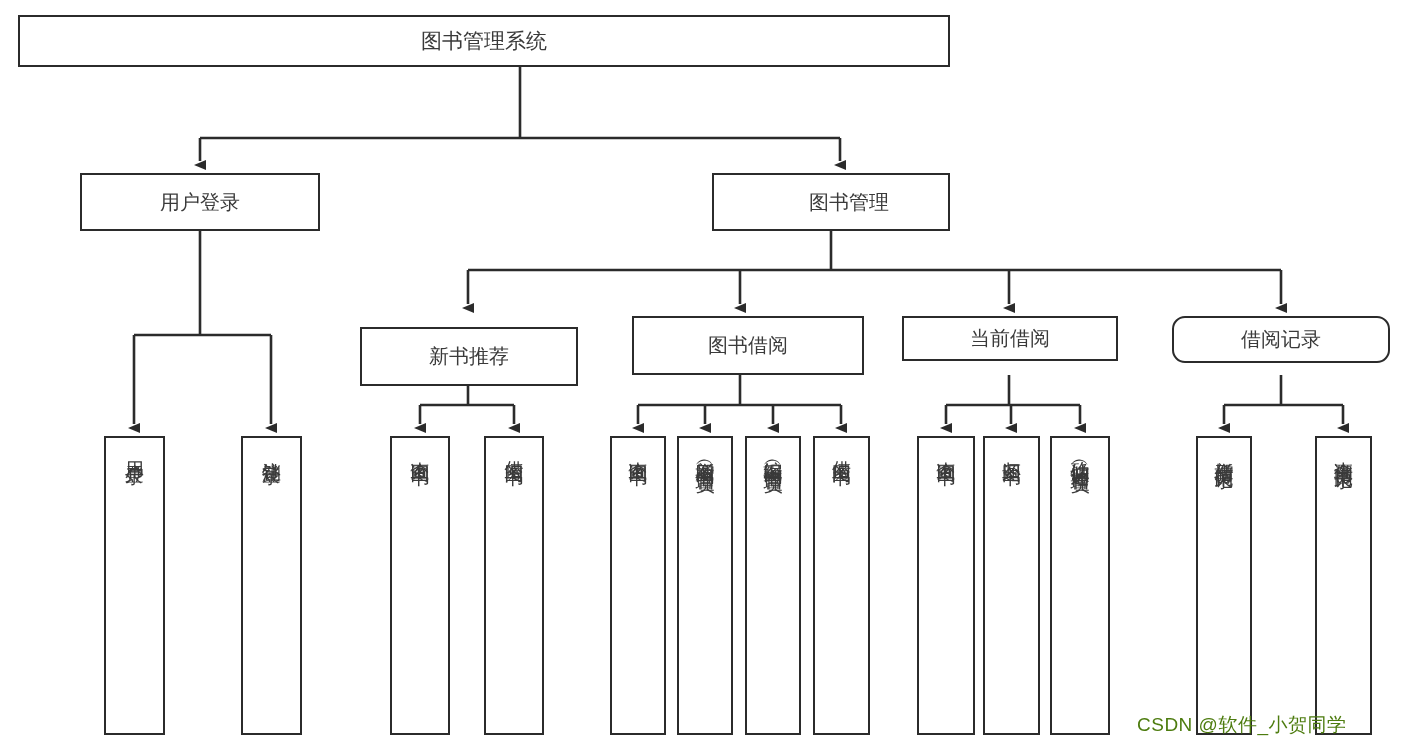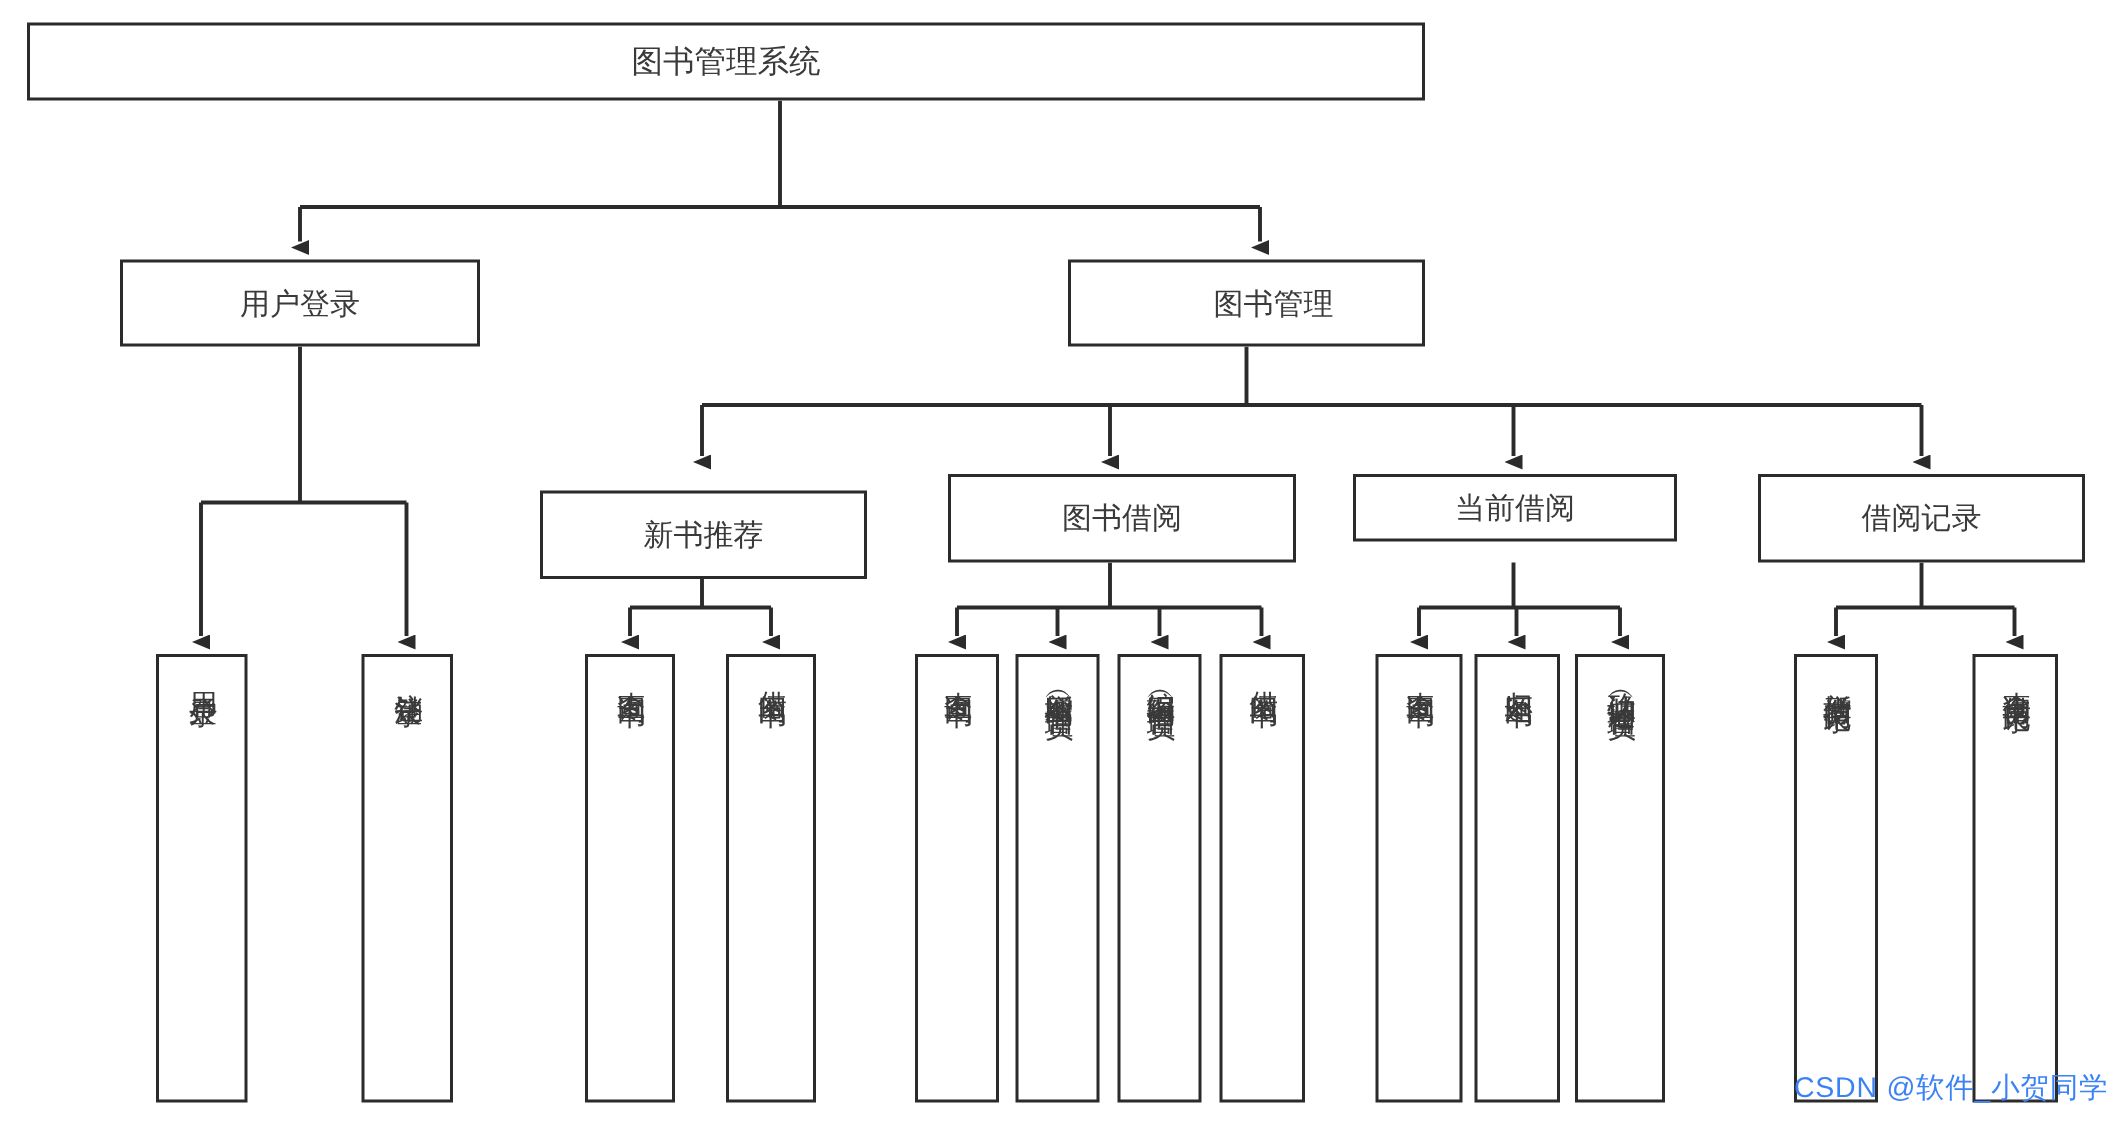--- a/index.html
+++ b/index.html
@@ -56,24 +56,24 @@
   .vtext {
     writing-mode: vertical-rl;
     text-orientation: upright;
     letter-spacing: 2px;
     line-height: 1.05;
     white-space: nowrap;
     color: #3a3a3a;
   }
   .watermark {
     position: absolute;
-    left: 1196px;
+    left: 1137px;
     top: 712px;
     font-size: 19px;
-    color: #3b82f6;
+    color: #4d7c0f;
     white-space: nowrap;
     letter-spacing: 0.5px;
   }
 </style>
 </head>
 <body>
 
 <div id="canvas">
 
   <svg id="edges" viewBox="0 0 1405 747" xmlns="http://www.w3.org/2000/svg">
@@ -139,21 +139,21 @@
 
   <div class="node level3" style="left:360px; top:316px; width:218px; height:59px;margin-top:11px;">
     <span>新书推荐</span>
   </div>
   <div class="node level3" style="left:632px; top:316px; width:232px; height:59px;">
     <span>图书借阅</span>
   </div>
   <div class="node level3" style="left:902px; top:316px; width:216px; height:45px;">
     <span>当前借阅</span>
   </div>
-  <div class="node level3" style="left:1172px; top:316px; width:218px; height:59px;">
+  <div class="node level3" style="left:1172px; top:316px; width:218px; height:47px;border-radius:13px;">
     <span>借阅记录</span>
   </div>
 
   <div class="node leaf" style="left:104px; top:436px; width:61px; height:299px;">
     <span class="vtext">用户登录</span>
   </div>
   <div class="node leaf" style="left:241px; top:436px; width:61px; height:299px;">
     <span class="vtext">注销登录</span>
   </div>
   <div class="node leaf" style="left:390px; top:436px; width:60px; height:299px;">

